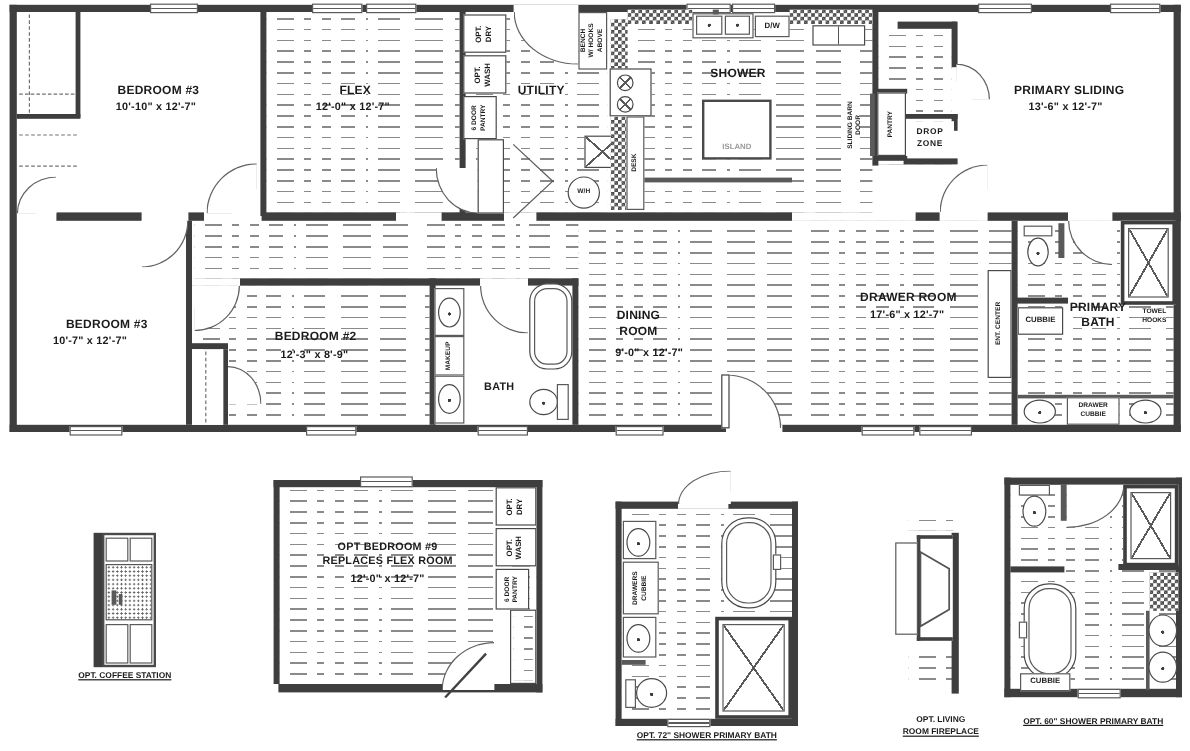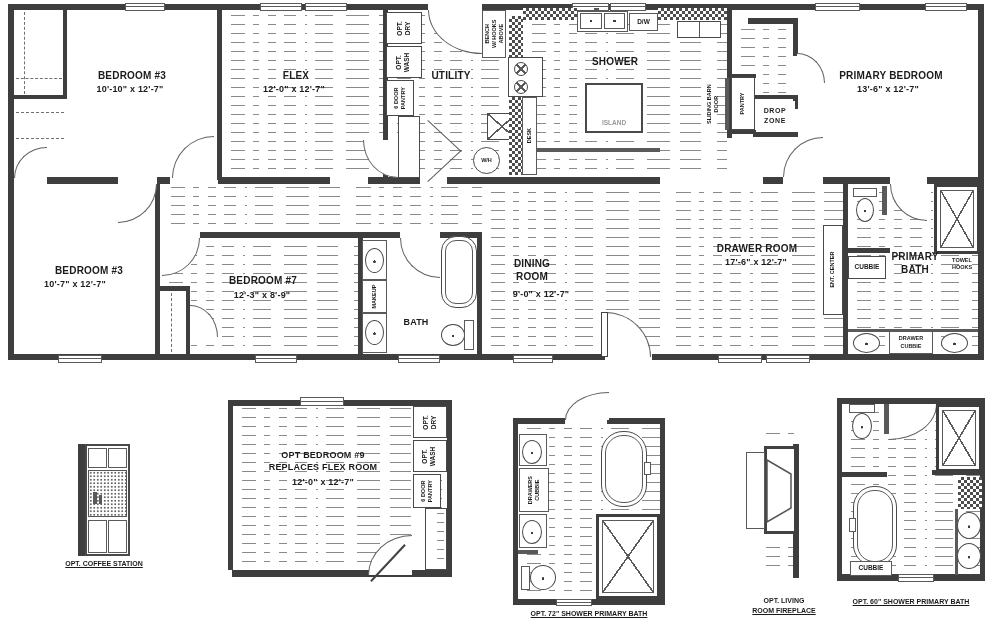--- a/index.html
+++ b/index.html
@@ -267,25 +267,25 @@
         <span>CUBBIE</span>
       </div>
   </div>
 
   <div class="a lbl f10 cc" style="left:132px;top:69px">BEDROOM #3</div>
   <div class="a lbl f9 cc" style="left:130px;top:84px">10'-10" x  12'-7"</div>
   <div class="a lbl f10 cc" style="left:296px;top:69px">FLEX</div>
   <div class="a lbl f9 cc" style="left:294px;top:84px">12'-0" x  12'-7"</div>
   <div class="a lbl f10 cc" style="left:451px;top:69px">UTILITY</div>
   <div class="a lbl f10 cc" style="left:615px;top:55px">SHOWER</div>
-  <div class="a lbl f10 cc" style="left:891px;top:69px">PRIMARY BEDROOM</div>
+  <div class="a lbl f10 cc" style="left:891px;top:69px">PRIMARY SLIDING</div>
   <div class="a lbl f9 cc" style="left:888px;top:84px">13'-6" x  12'-7"</div>
   <div class="a lbl f10 cc" style="left:89px;top:264px">BEDROOM #3</div>
   <div class="a lbl f9 cc" style="left:75px;top:279px">10'-7" x  12'-7"</div>
-  <div class="a lbl f10 cc" style="left:263px;top:274px">BEDROOM #7</div>
+  <div class="a lbl f10 cc" style="left:263px;top:274px">BEDROOM #2</div>
   <div class="a lbl f9 cc" style="left:262px;top:290px">12'-3" x  8'-9"</div>
   <div class="a lbl f10 cc" style="left:532px;top:257px">
     <span>DINING</span>
       <span>ROOM</span>
   </div>
   <div class="a lbl f9 cc" style="left:541px;top:289px">9'-0" x  12'-7"</div>
   <div class="a lbl f10 cc" style="left:757px;top:242px">DRAWER ROOM</div>
   <div class="a lbl f9 cc" style="left:756px;top:257px">17'-6" x  12'-7"</div>
   <div class="a lbl f9 cc" style="left:416px;top:317px">BATH</div>
   <div class="a lbl f10 cc" style="left:915px;top:250px">

